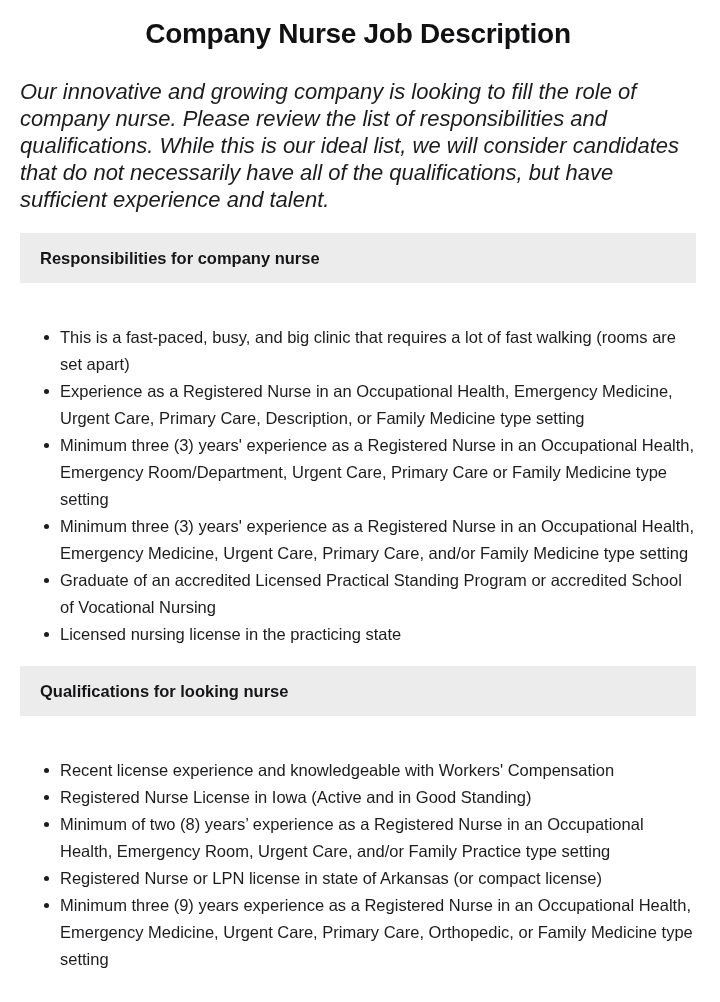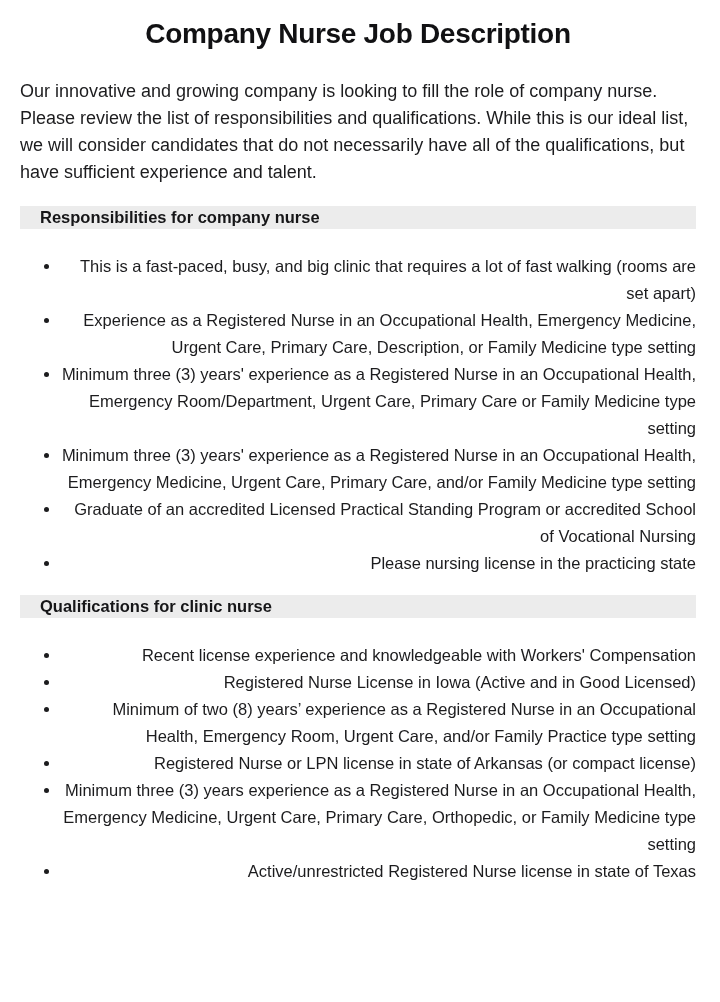--- a/index.html
+++ b/index.html
@@ -20,39 +20,39 @@
   h1.page-title {
     text-align: center;
     font-size: 28px;
     line-height: 34px;
     font-weight: bold;
     margin: 4px 0 0 0;
     letter-spacing: -0.3px;
     color: #111113;
   }
   p.intro {
-    font-size: 18px;
+    font-size: 22px;
     line-height: 27px;
     margin: 27px 0 20px 0;
+    font-style: italic;
   }
   .section-bar {
     background: #ececec;
-    height: 23px;
+    height: 50px;
     display: flex;
     align-items: center;
     padding-left: 20px;
     font-size: 16.5px;
     font-weight: bold;
     color: #161618;
   }
   ul.bullet-list {
     list-style: none;
-    margin: 24px 0 18px 0;
+    margin: 41px 0 18px 0;
     padding: 0 0 0 40px;
-    text-align: right;
   }
   ul.bullet-list li {
     position: relative;
     font-size: 16.5px;
     line-height: 27px;
     margin: 0;
   }
   ul.bullet-list li::before {
     content: "";
     position: absolute;
@@ -74,29 +74,28 @@
   <p class="intro">Our innovative and growing company is looking to fill the role of company nurse. Please review the list of responsibilities and qualifications. While this is our ideal list, we will consider candidates that do not necessarily have all of the qualifications, but have sufficient experience and talent.</p>
 
   <section>
     <div class="section-bar">Responsibilities for company nurse</div>
     <ul class="bullet-list">
       <li>This is a fast-paced, busy, and big clinic that requires a lot of fast walking (rooms are set apart)</li>
       <li>Experience as a Registered Nurse in an Occupational Health, Emergency Medicine, Urgent Care, Primary Care, Description, or Family Medicine type setting</li>
       <li>Minimum three (3) years' experience as a Registered Nurse in an Occupational Health, Emergency Room/Department, Urgent Care, Primary Care or Family Medicine type setting</li>
       <li>Minimum three (3) years' experience as a Registered Nurse in an Occupational Health, Emergency Medicine, Urgent Care, Primary Care, and/or Family Medicine type setting</li>
       <li>Graduate of an accredited Licensed Practical Standing Program or accredited School of Vocational Nursing</li>
-      <li>Please nursing license in the practicing state</li>
+      <li>Licensed nursing license in the practicing state</li>
     </ul>
   </section>
 
   <section>
-    <div class="section-bar">Qualifications for clinic nurse</div>
+    <div class="section-bar">Qualifications for looking nurse</div>
     <ul class="bullet-list">
       <li>Recent license experience and knowledgeable with Workers' Compensation</li>
-      <li>Registered Nurse License in Iowa (Active and in Good Licensed)</li>
+      <li>Registered Nurse License in Iowa (Active and in Good Standing)</li>
       <li>Minimum of two (8) years’ experience as a Registered Nurse in an Occupational Health, Emergency Room, Urgent Care, and/or Family Practice type setting</li>
       <li>Registered Nurse or LPN license in state of Arkansas (or compact license)</li>
-      <li>Minimum three (3) years experience as a Registered Nurse in an Occupational Health, Emergency Medicine, Urgent Care, Primary Care, Orthopedic, or Family Medicine type setting</li>
-      <li>Active/unrestricted Registered Nurse license in state of Texas</li>
+      <li>Minimum three (9) years experience as a Registered Nurse in an Occupational Health, Emergency Medicine, Urgent Care, Primary Care, Orthopedic, or Family Medicine type setting</li>
     </ul>
   </section>
 
 </div>
 
 </body></html>

